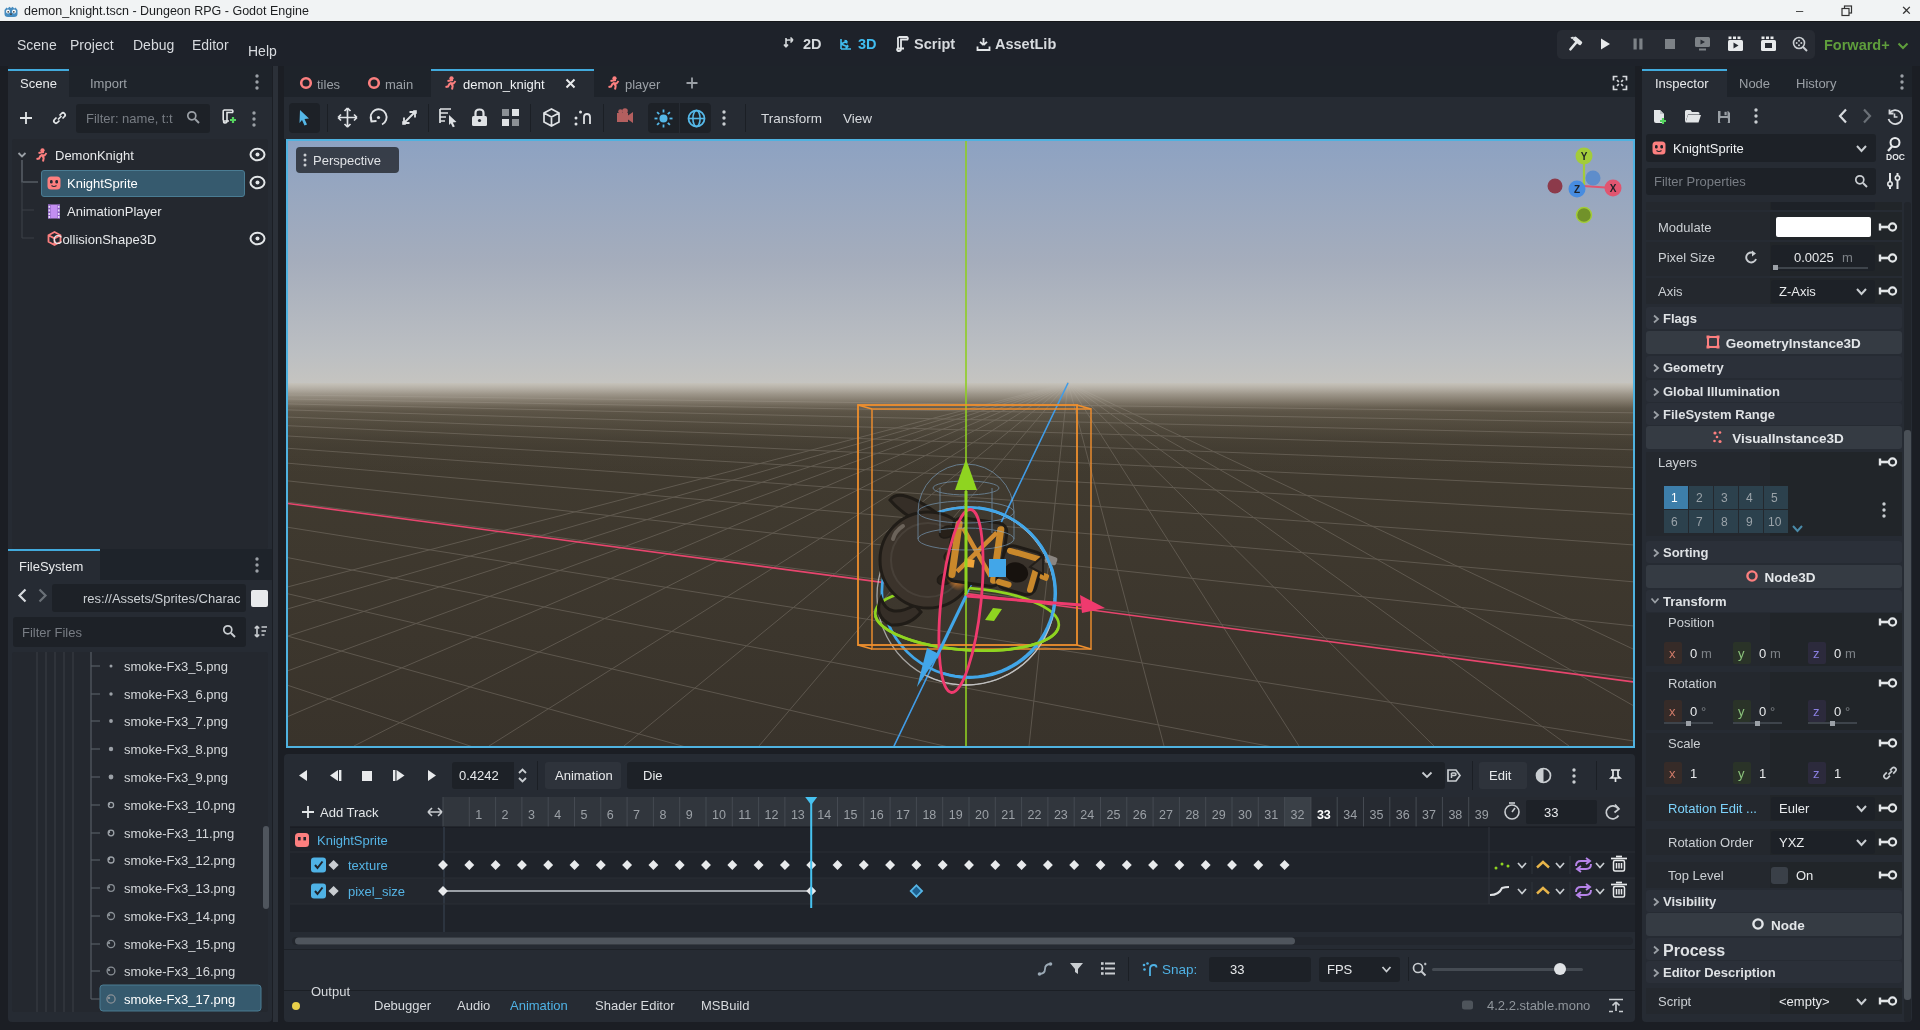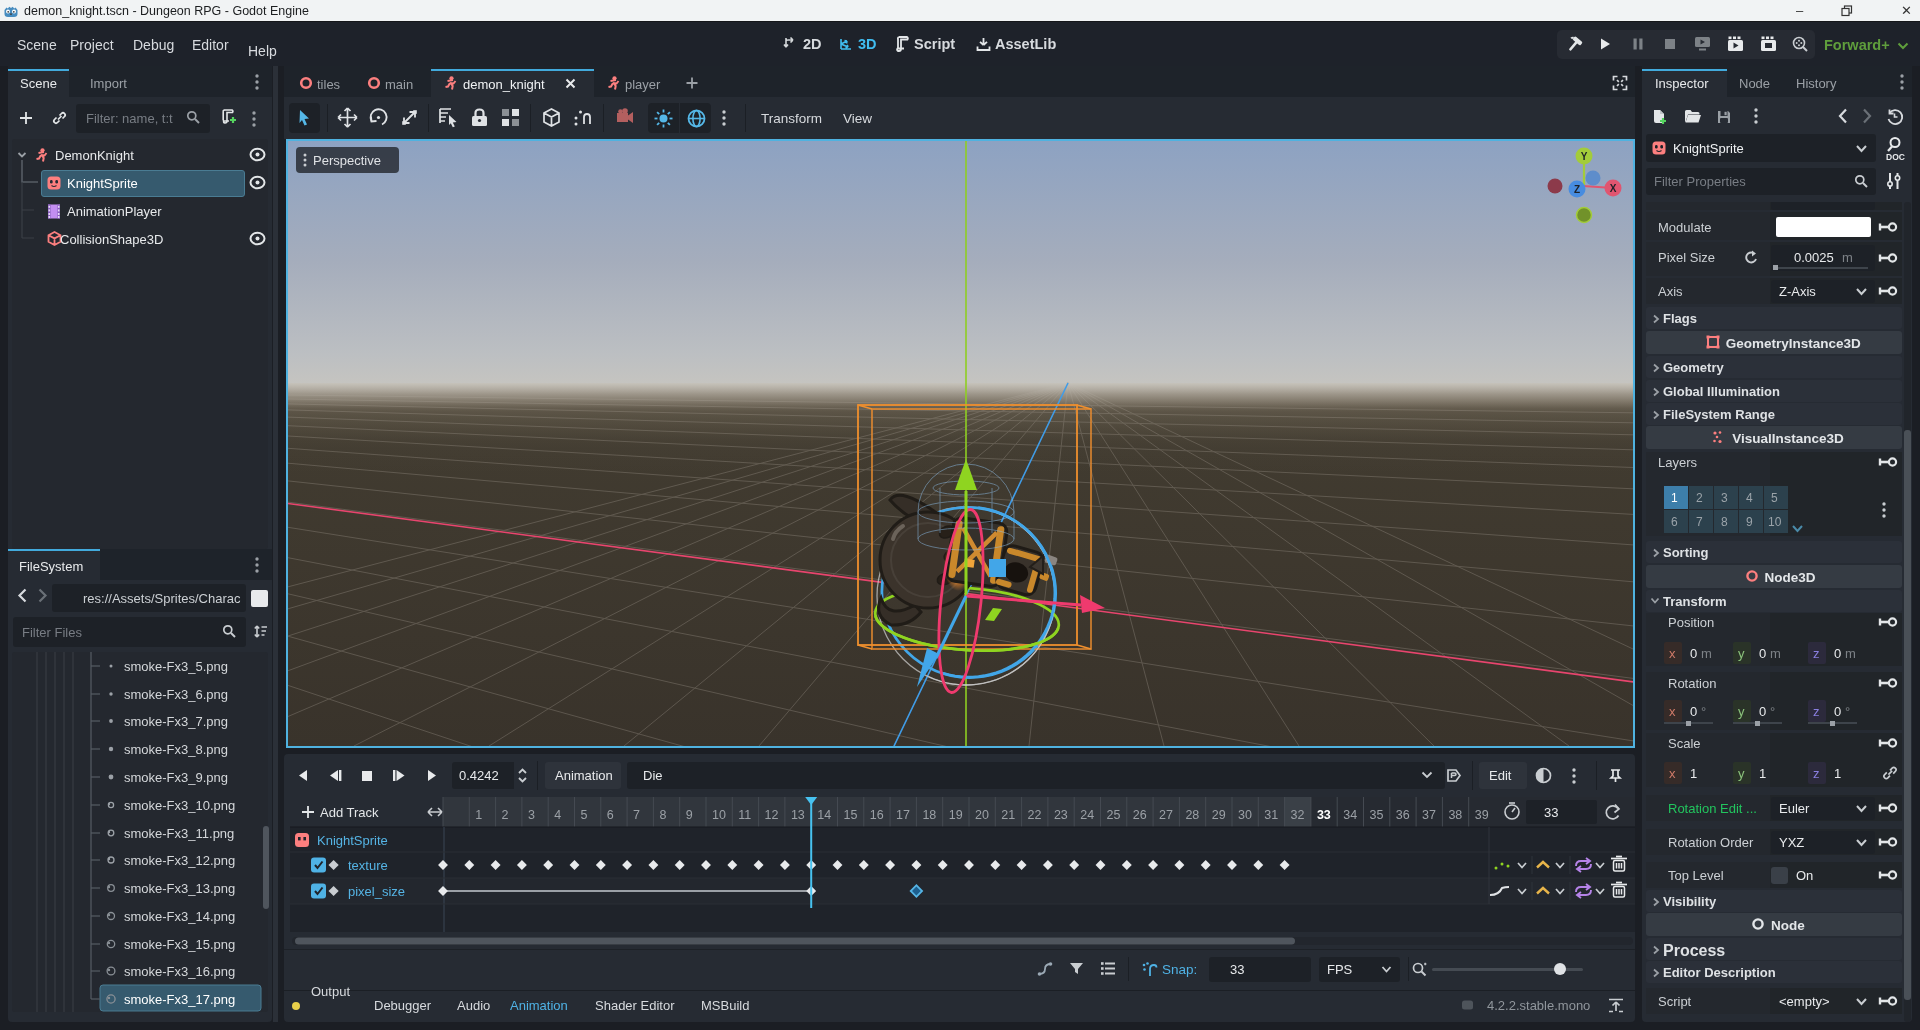--- a/index.html
+++ b/index.html
@@ -185,21 +185,21 @@
     <rect x="10.9" y="1.8" width="1.6" height="2" fill="#e8d9f8"></rect>
     <rect x="10.9" y="5.4" width="1.6" height="2" fill="#e8d9f8"></rect>
     <rect x="10.9" y="9" width="1.6" height="2" fill="#e8d9f8"></rect>
     <rect x="10.9" y="12" width="1.6" height="2" fill="#e8d9f8"></rect>
   </svg>
 <div class="txt" style="left:67px;top:205px;color:#e8eaec;">AnimationPlayer</div>
 
 <svg style="left:47px;top:231px" width="15" height="15" viewBox="0 0 15 15">
     <path d="M7.5 1 L13.5 4.2 L13.5 10.8 L7.5 14 L1.5 10.8 L1.5 4.2 Z M1.5 4.2 L7.5 7.4 L13.5 4.2 M7.5 7.4 L7.5 14" fill="none" stroke="#fc7f7f" stroke-width="1.8"></path>
   </svg>
-<div class="txt" style="left:60px;top:233px;color:#e8eaec;">CollisionShape3D</div>
+<div class="txt" style="left:53px;top:233px;color:#e8eaec;">CollisionShape3D</div>
 <svg style="left:249px;top:232px" width="17" height="13" viewBox="0 0 17 13">
     <ellipse cx="8.5" cy="6.5" rx="7" ry="5.8" fill="none" stroke="#e3e6e8" stroke-width="2"></ellipse>
     <circle cx="8.5" cy="6.5" r="2" fill="#e3e6e8"></circle>
   </svg>
 
 <div class="tabstrip" style="left:8px;top:549px;width:264px;height:31px;"></div>
 <div class="abs" style="left:8px;top:549px;width:92px;height:31px;background:#262b33;border-top:2px solid #42aadc;"></div>
 <div class="txt" style="left:19px;top:560px;color:#e8eaec;">FileSystem</div>
 <svg style="left:255px;top:557px" width="4" height="16" viewBox="0 0 4 16">
     <circle cx="2" cy="2" r="1.7" fill="#9ba0a6"></circle>
@@ -1134,21 +1134,21 @@
     <div class="txt" style="left:1738px;top:767px;color:#8bc37c;font-size:13px;">y</div>
     <div class="txt" style="left:1759px;top:767px;color:#e8eaec;">1</div>
     <div class="abs" style="left:1808px;top:762px;width:18px;height:22px;background:#2c2a3c;border-radius:2px;"></div>
     <div class="txt" style="left:1813px;top:767px;color:#8a7fe0;font-size:13px;">z</div>
     <div class="txt" style="left:1834px;top:767px;color:#e8eaec;">1</div>
     <svg style="left:1882px;top:765px" width="16" height="16" viewBox="0 0 15 14">
       <path d="M6 8.5 L9.5 5 M4.5 6.5 L2.5 8.5 Q1 10 2.5 11.5 Q4 13 5.5 11.5 L7.5 9.5 M10.5 7.5 L12.5 5.5 Q14 4 12.5 2.5 Q11 1 9.5 2.5 L7.5 4.5" stroke="#c9cdd1" stroke-width="1.6" fill="none"></path>
     </svg>
     <div class="abs" style="left:1646px;top:795px;width:256px;height:26px;background:#24282e;"></div>
     <div class="abs" style="left:1770px;top:795px;width:132px;height:26px;background:#212529;"></div>
-    <div class="txt" style="left:1668px;top:802px;color:#22c55e;font-size:13px;">Rotation Edit ...</div>
+    <div class="txt" style="left:1668px;top:802px;color:#7dd3fc;font-size:13px;">Rotation Edit ...</div>
     <div class="field" style="left:1771px;top:797px;width:104px;height:23px;"></div>
     <div class="txt" style="left:1779px;top:802px;color:#e8eaec;font-size:13px;">Euler</div>
     <svg style="left:1855px;top:804px" width="13" height="9" viewBox="0 0 13 9">
       <path d="M2 2 L6.5 7 L11 2" stroke="#c9cdd1" stroke-width="2" fill="none"></path>
     </svg>
     <svg style="left:1878px;top:802px" width="20" height="12" viewBox="0 0 20 12">
       <line x1="2" y1="2.5" x2="2" y2="9.5" stroke="#e3e6e8" stroke-width="2.4"></line>
       <line x1="2" y1="6" x2="11" y2="6" stroke="#e3e6e8" stroke-width="2.6"></line>
       <circle cx="14.5" cy="6" r="3.6" fill="none" stroke="#e3e6e8" stroke-width="2.2"></circle>
     </svg>

